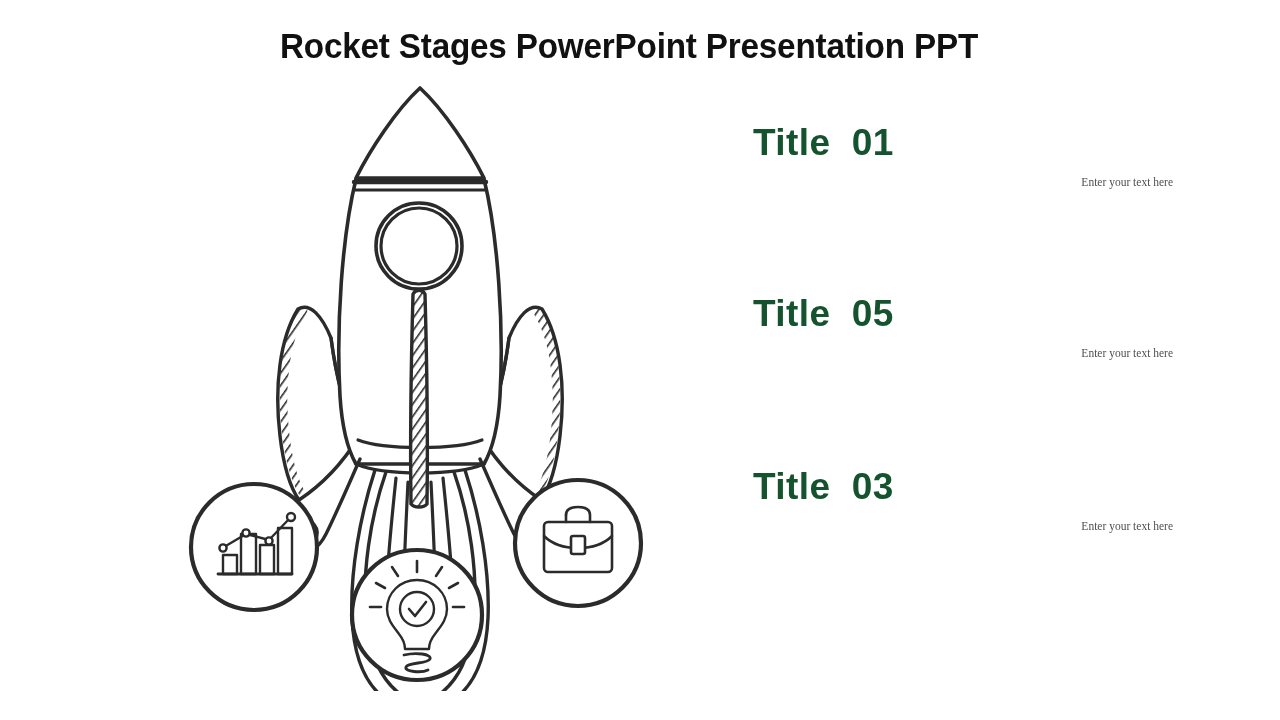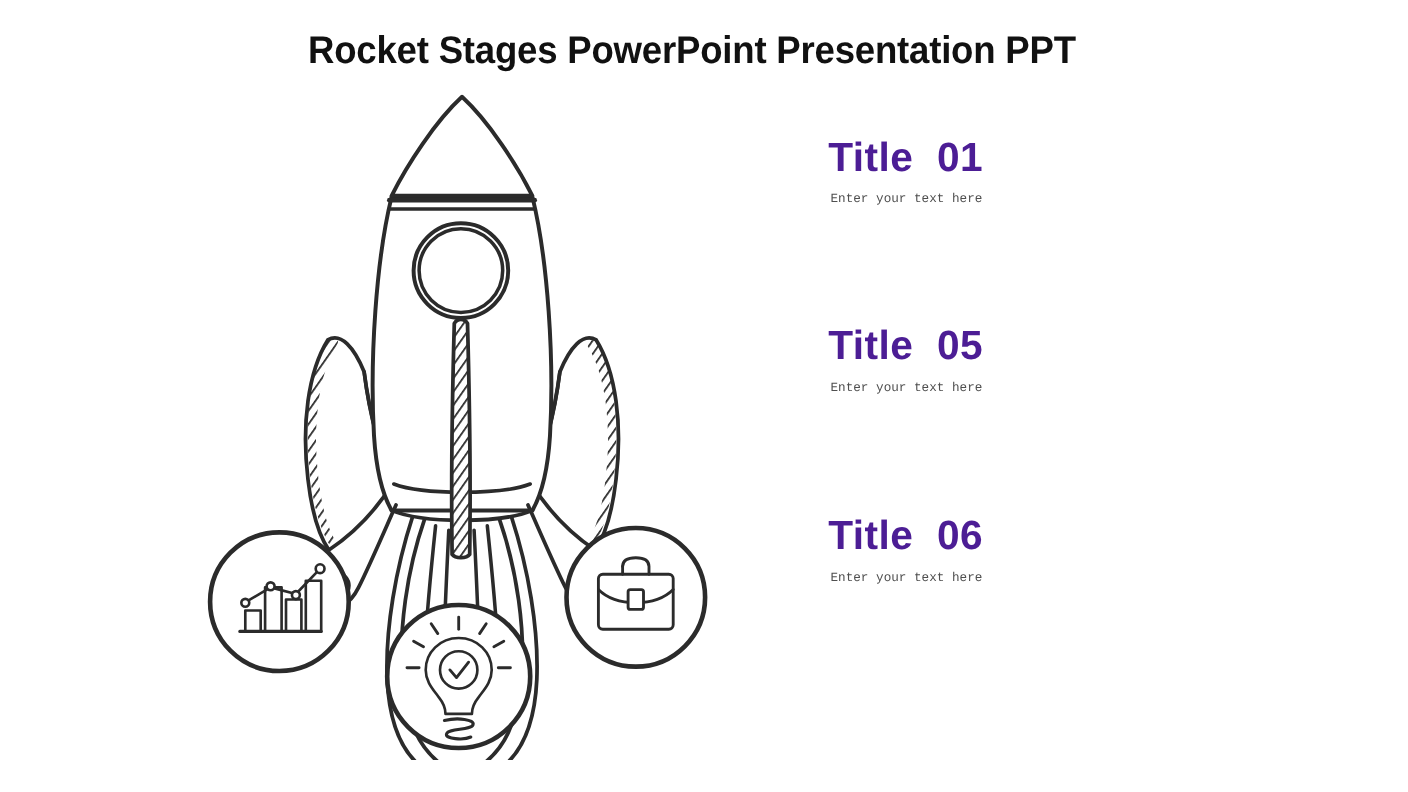--- a/index.html
+++ b/index.html
@@ -67,34 +67,35 @@
     width: 420px;
   }
   .stage-block.s1 { top: 0px; }
   .stage-block.s2 { top: 171px; }
   .stage-block.s3 { top: 344px; }
 
   .stage-title {
     font-family: "Liberation Sans", sans-serif;
     font-size: 37px;
     font-weight: bold;
-    color: #4c1d95;
+    color: #14532d;
     line-height: 46px;
     margin: 0;
     letter-spacing: 0.4px;
     white-space: pre;
   }
   .stage-desc {
-    font-family: Liberation Mono, monospace;
+    font-family: Liberation Serif, serif;
     font-size: 11.5px;
     font-weight: normal;
     color: #4f4f4f;
     line-height: 16px;
     margin: 8px 0 0 2px;
     white-space: nowrap;
+    text-align: right;
   }
 </style>
 </head>
 <body>
 
 <div class="slide">
 
   <div class="slide-title">Rocket Stages PowerPoint Presentation PPT</div>
 
   <div class="rocket-art">
@@ -292,19 +293,19 @@
       <div class="stage-title">Title  01</div>
       <div class="stage-desc">Enter your text here</div>
     </div>
 
     <div class="stage-block s2">
       <div class="stage-title">Title  05</div>
       <div class="stage-desc">Enter your text here</div>
     </div>
 
     <div class="stage-block s3">
-      <div class="stage-title">Title  06</div>
+      <div class="stage-title">Title  03</div>
       <div class="stage-desc">Enter your text here</div>
     </div>
 
   </div>
 
 </div>
 
 </body></html>

